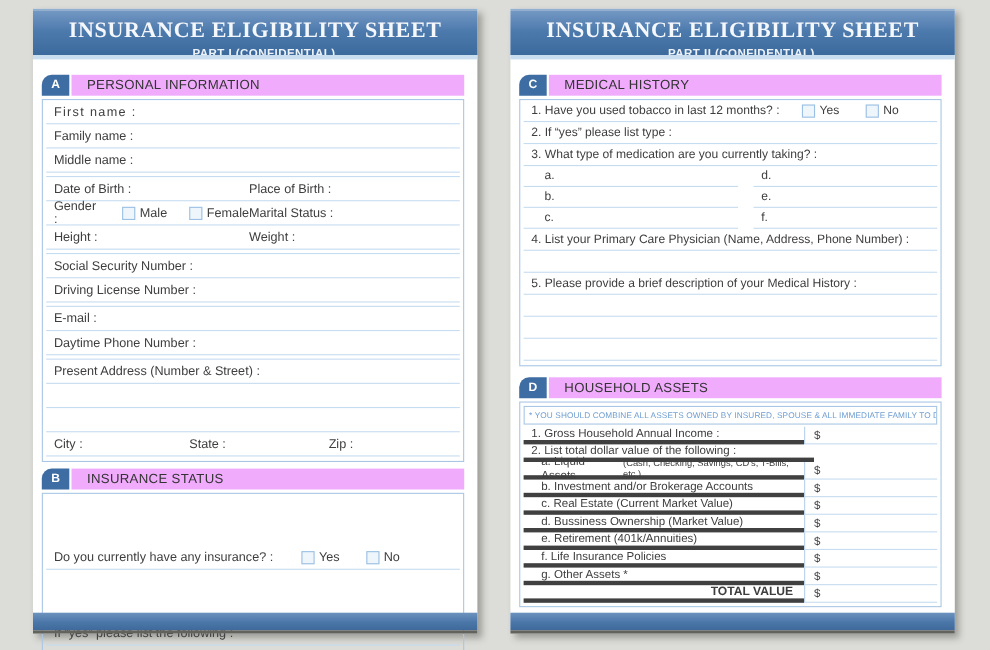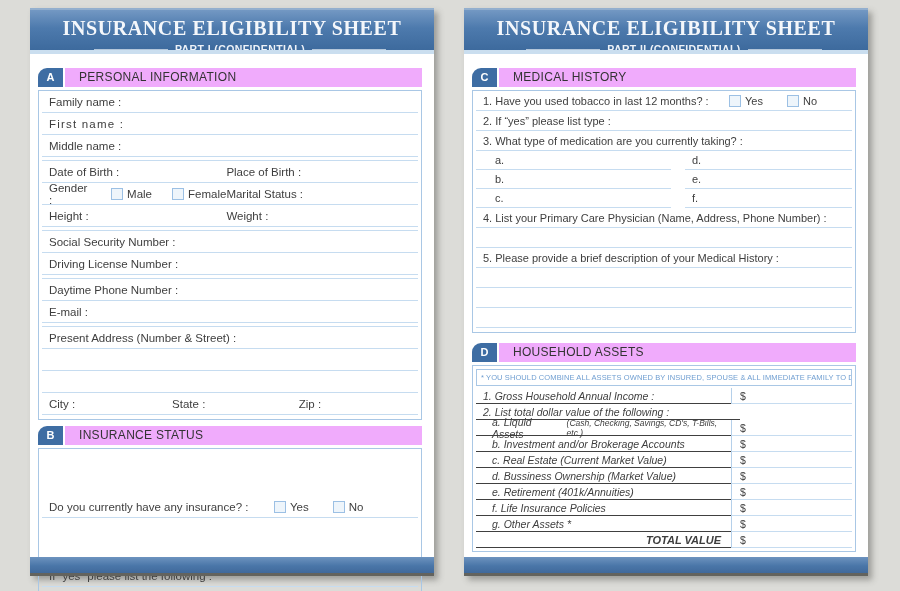--- a/index.html
+++ b/index.html
@@ -19,21 +19,21 @@
   
   .hdr{
     height:42px;box-sizing:border-box;border-top:2px solid #93afce;
     background:linear-gradient(180deg,#7398c3 0%,#4d7aad 45%,#3d6a9d 100%);
     text-align:center;overflow:hidden;
   }
   .hdr-title{
     font-family:"Liberation Serif", serif;font-weight:bold;font-size:20px;
     letter-spacing:.6px;color:#f4f7fb;padding-top:7px;
   }
-  .hdr-sub{display:flex;align-items:center;justify-content:center;gap:7px;margin-top:3px;padding-left:16px;}
+  .hdr-sub{display:flex;align-items:flex-end;justify-content:center;gap:7px;margin-top:3px;padding-left:16px;}
   .hdr-sub .ln{width:74px;height:1px;background:#b3c6da;}
   .hdr-sub .txt{font-size:10.5px;font-weight:bold;letter-spacing:.4px;color:#edf2f8;}
   .hdr-strip{height:4px;background:#cadeef;}
 
   
   .content{padding:0 12px 0 8px;}
   .sec-hdr{display:flex;margin-top:14px;height:19px;}
   .badge{
     width:25px;background:#3e6da3;border-radius:9px 0 0 0;color:#fff;
     font-size:11px;font-weight:bold;text-align:center;line-height:19px;margin-right:2px;
@@ -69,21 +69,21 @@
   .mcell{align-self:stretch;display:flex;align-items:center;border-bottom:1px solid #c6dcf0;}
   .mcell.l{flex:0 0 176px;margin-right:14px;padding-left:19px;}
   .mcell.r{flex:1;padding-left:7px;}
 
   
   .note{
     margin:3px 3px 2px 3px;border:1px solid #a9c7e5;color:#6f9ed1;
     font-size:7.5px;letter-spacing:.1px;padding:3px 4px;white-space:nowrap;overflow:hidden;
   }
   .drow{display:flex;align-items:stretch;height:16px;margin:0 3px;font-size:10.5px;color:#3e3e3e;}
-  .dlab{flex:1;display:flex;align-items:center;padding-left:7px;border-bottom:1px solid #404040;font-style:italic;}
+  .dlab{flex:1;display:flex;align-items:center;padding-left:7px;border-bottom:4px solid #404040;}
   .dlab.sub{padding-left:16px;}
   .dcur{
     flex:0 0 112px;display:flex;align-items:center;padding-left:8px;
     border-left:1px solid #b5d0ea;border-bottom:1px solid #c6dcf0;
   }
   .dempty{flex:0 0 112px;}
   .dlab .small{font-size:8.5px;margin-left:3px;}
   .dlab.total{justify-content:flex-end;padding-right:10px;font-weight:bold;font-size:11px;}
 
   
@@ -108,24 +108,24 @@
   <div class="hdr-strip"></div>
 
   <div class="content">
 
     <div class="sec-hdr">
       <div class="badge">A</div>
       <div class="sec-bar">PERSONAL INFORMATION</div>
     </div>
     <div class="box">
       <div class="row">
+        <span style="letter-spacing:1.2px">First name :</span>
+      </div>
+      <div class="row">
         <span>Family name :</span>
-      </div>
-      <div class="row">
-        <span style="letter-spacing:1.2px">First name :</span>
       </div>
       <div class="row">
         <span>Middle name :</span>
       </div>
       <div class="sep"></div>
 
       <div class="row">
         <span class="cell-l">Date of Birth :</span>
         <span class="cell-r">Place of Birth :</span>
       </div>
@@ -151,24 +151,24 @@
 
       <div class="row">
         <span>Social Security Number :</span>
       </div>
       <div class="row">
         <span>Driving License Number :</span>
       </div>
       <div class="sep"></div>
 
       <div class="row">
+        <span>E-mail :</span>
+      </div>
+      <div class="row">
         <span>Daytime Phone Number :</span>
-      </div>
-      <div class="row">
-        <span>E-mail :</span>
       </div>
       <div class="sep"></div>
 
       <div class="row">
         <span>Present Address (Number &amp; Street) :</span>
       </div>
       <div class="row"></div>
       <div class="row"></div>
       <div class="row">
         <span class="c3-a">City :</span>

